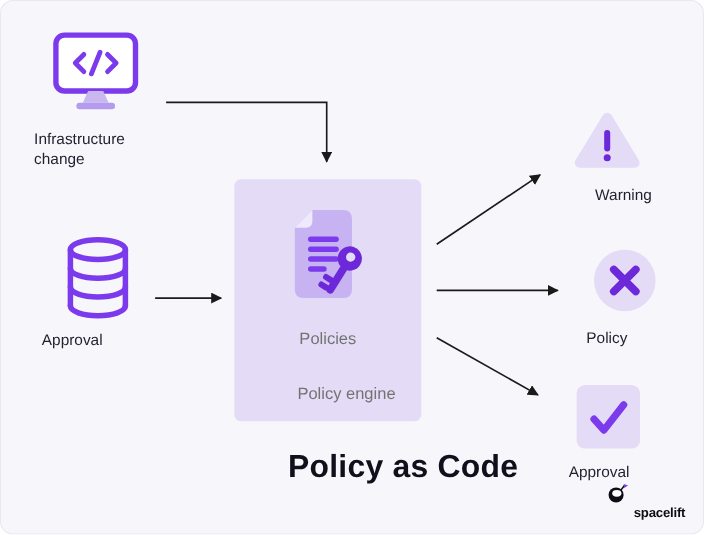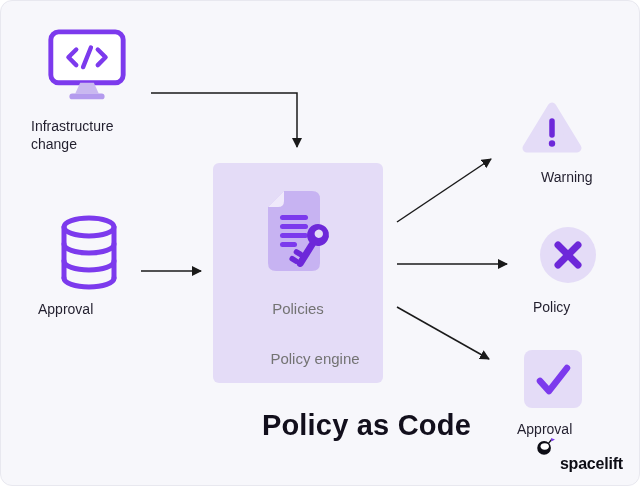--- a/index.html
+++ b/index.html
@@ -19,21 +19,21 @@
     font-size:14px;line-height:1.3;color:var(--label);text-align:left;
   }
   .box{
     background:var(--lavender);border-radius:6px;
   }
   .box-label{font-size:15px;color:#737373;text-align:center;}
   .title{
     font-size:29px;font-weight:700;color:var(--ink);text-align:right;letter-spacing:.2px;
   }
   .logo{display:flex;align-items:center;gap:5px;}
-  .logo-text{font-size:16px;font-weight:700;color:#0d0d15;letter-spacing:-.2px;margin-top:36px;}
+  .logo-text{font-size:12px;font-weight:700;color:#0d0d15;letter-spacing:-.2px;margin-top:36px;}
   svg{display:block;width:100%;height:100%;}
   
   .s-purple{stroke:var(--purple);fill:none;stroke-linecap:round;stroke-linejoin:round;}
   .f-dark{fill:var(--purple-dark);}
   .s-dark{stroke:var(--purple-dark);fill:none;stroke-linecap:round;}
   .f-lav{fill:var(--lavender);}
   .s-lav{stroke:var(--lavender);}
   .f-doc{fill:var(--doc);}
   .f-fold{fill:var(--doc-fold);}
   .f-line{fill:var(--purple);}

